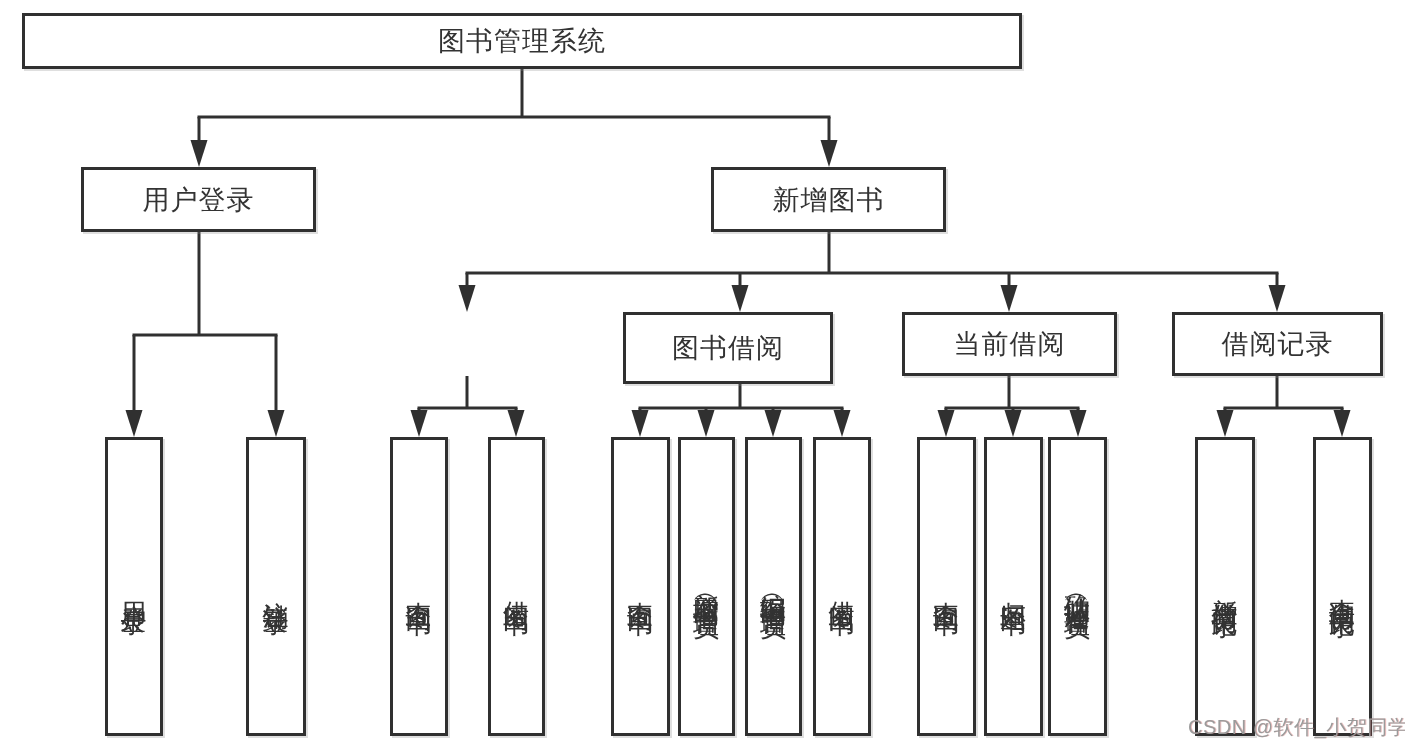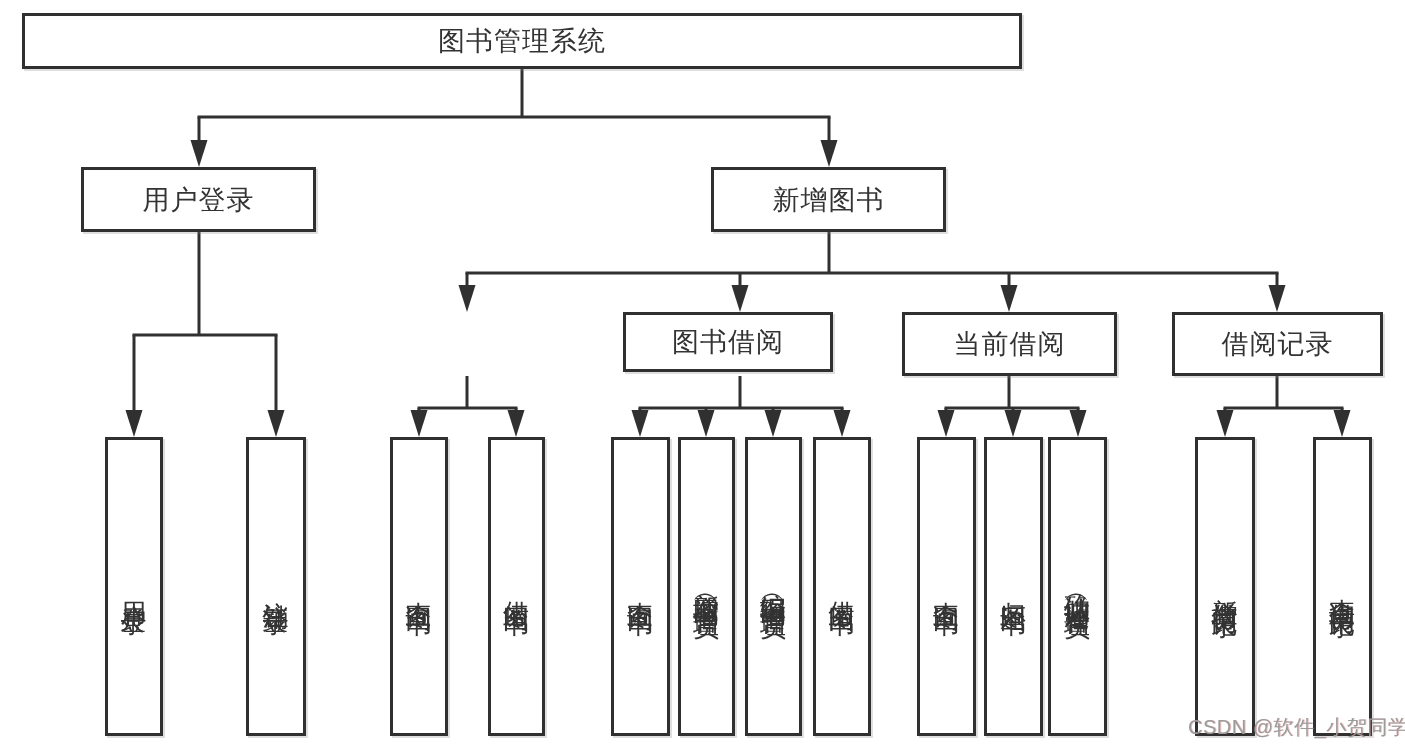--- a/index.html
+++ b/index.html
@@ -127,21 +127,21 @@
     <span>图书管理系统</span>
   </div>
 
   <div class="node hbox" style="left:81px;top:167px;width:235px;height:65px">
     <span>用户登录</span>
   </div>
   <div class="node hbox" style="left:711px;top:167px;width:235px;height:65px">
     <span>新增图书</span>
   </div>
 
-  <div class="node hbox" style="left:623px;top:312px;width:210px;height:60px">
+  <div class="node hbox" style="left:623px;top:312px;width:210px;height:72px">
     <span>图书借阅</span>
   </div>
   <div class="node hbox" style="left:1172px;top:312px;width:211px;height:64px">
     <span>借阅记录</span>
   </div>
   <div class="node hbox" style="left:902px;top:312px;width:215px;height:64px">
     <span>当前借阅</span>
   </div>
 
   <div class="node vbox" style="left:105px;top:437px;width:58px;height:299px">

